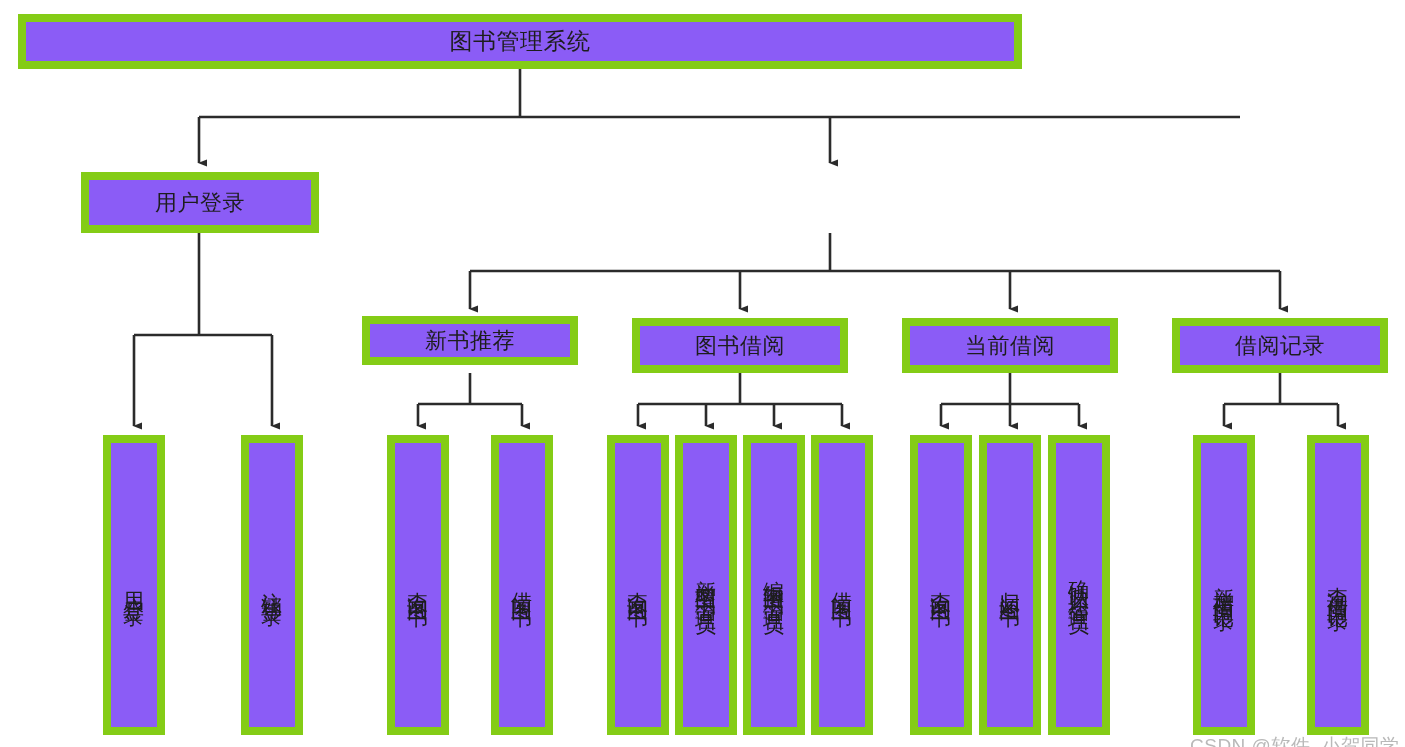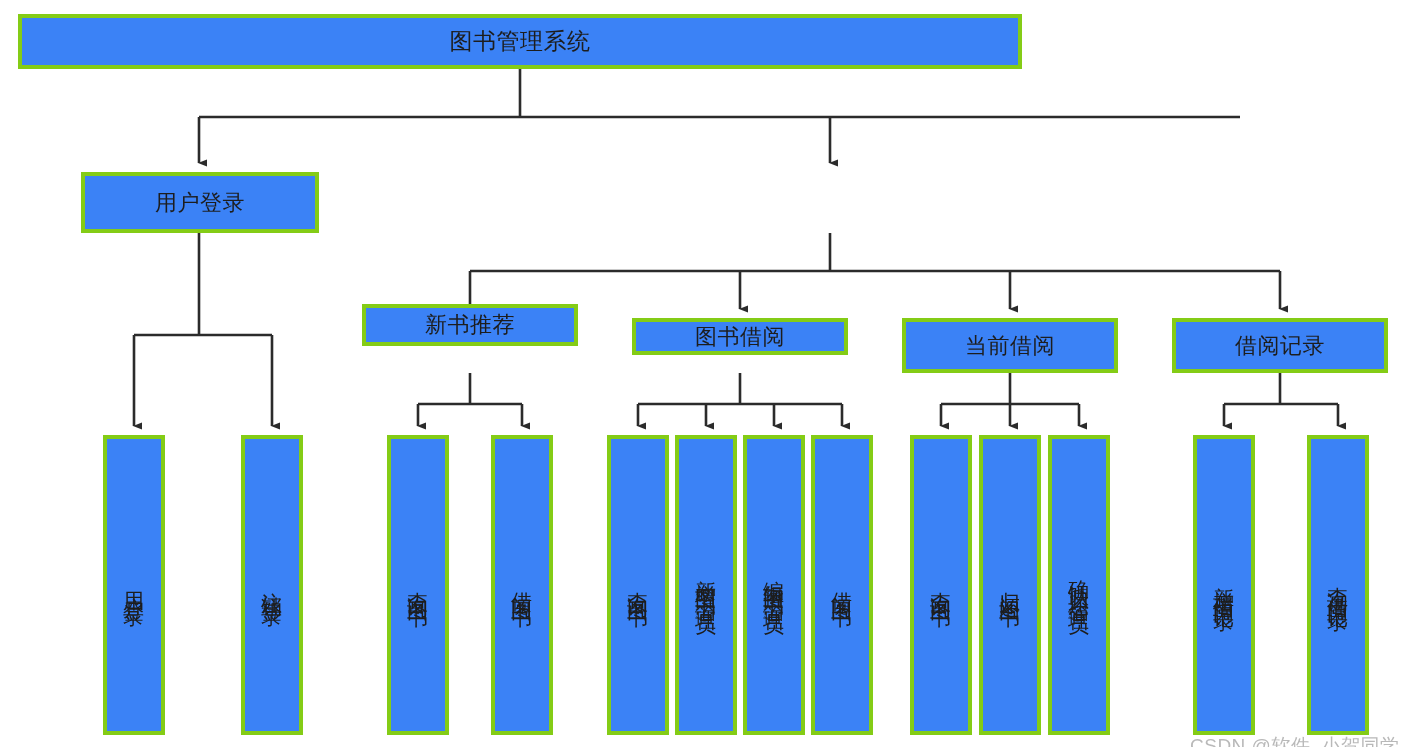--- a/index.html
+++ b/index.html
@@ -21,22 +21,22 @@
     position: absolute;
     left: 0;
     top: 0;
     width: 1405px;
     height: 747px;
     pointer-events: none;
   }
   .node {
     position: absolute;
     box-sizing: border-box;
-    background: #3b82f6;
-    border: 4px solid #84cc16;
+    background: #8b5cf6;
+    border: 8px solid #84cc16;
     display: flex;
     align-items: center;
     justify-content: center;
     overflow: hidden;
   }
   .node .label {
     color: #1d1d1d;
     line-height: 1.18;
     text-align: center;
     white-space: nowrap;
@@ -124,24 +124,24 @@
   </svg>
 
   <div class="node root horiz" style="left:18px; top:14px; width:1004px; height:55px;">
     <span class="label">图书管理系统</span>
   </div>
 
   <div class="node horiz" style="left:81px; top:172px; width:238px; height:61px;">
     <span class="label">用户登录</span>
   </div>
 
-  <div class="node horiz" style="left:362px; top:304px; width:216px; height:42px;">
+  <div class="node horiz" style="left:362px; top:316px; width:216px; height:49px;">
     <span class="label">新书推荐</span>
   </div>
-  <div class="node horiz" style="left:632px; top:318px; width:216px; height:37px;">
+  <div class="node horiz" style="left:632px; top:318px; width:216px; height:55px;">
     <span class="label">图书借阅</span>
   </div>
   <div class="node horiz" style="left:902px; top:318px; width:216px; height:55px;">
     <span class="label">当前借阅</span>
   </div>
   <div class="node horiz" style="left:1172px; top:318px; width:216px; height:55px;">
     <span class="label">借阅记录</span>
   </div>
 
   <div class="node vert" style="left:103px; top:435px; width:62px; height:300px;">

